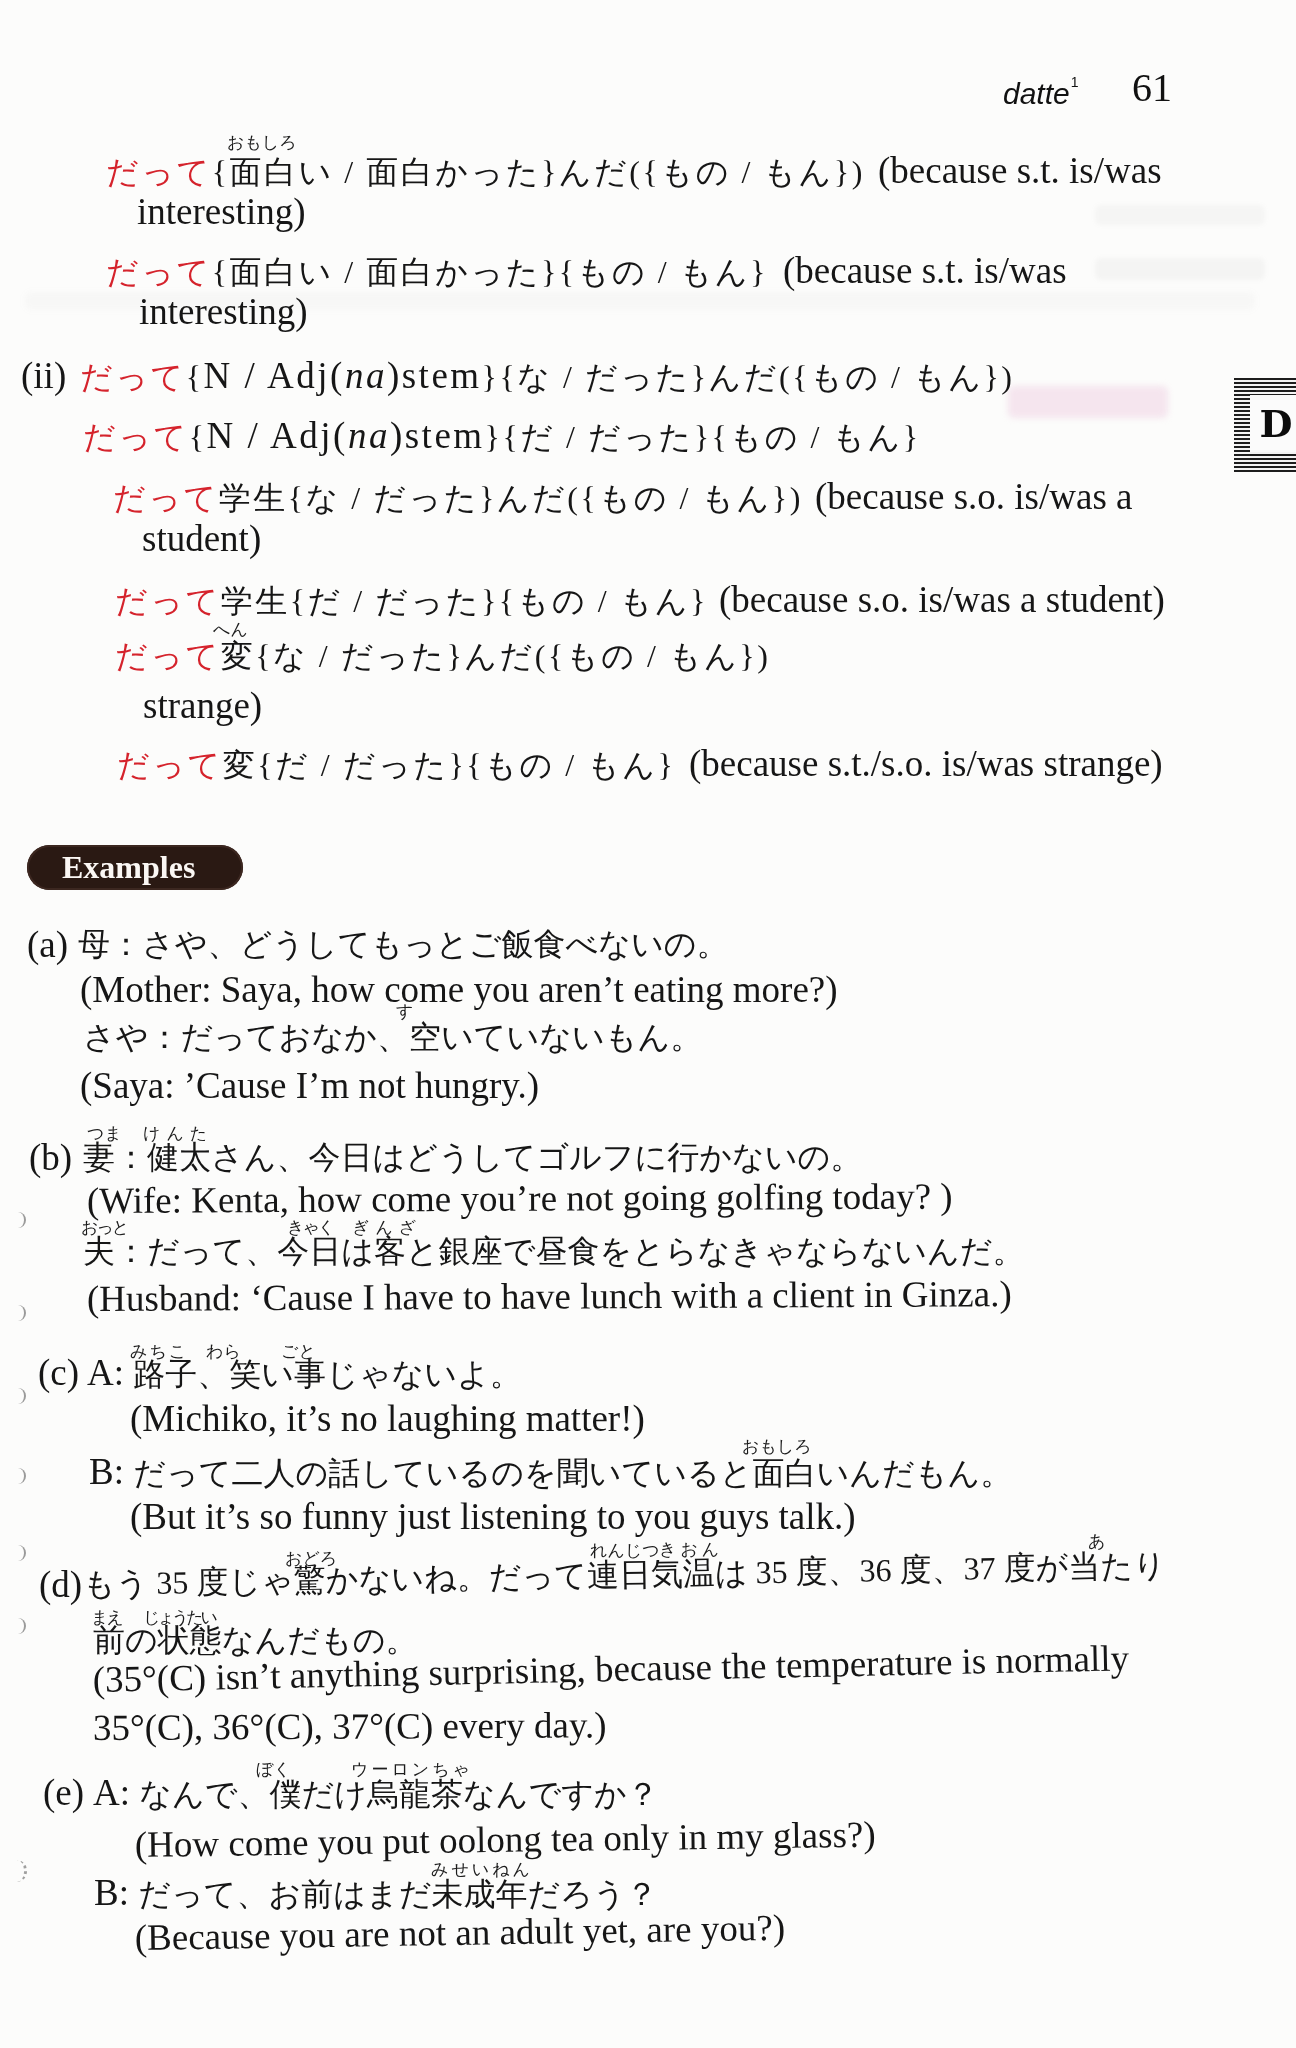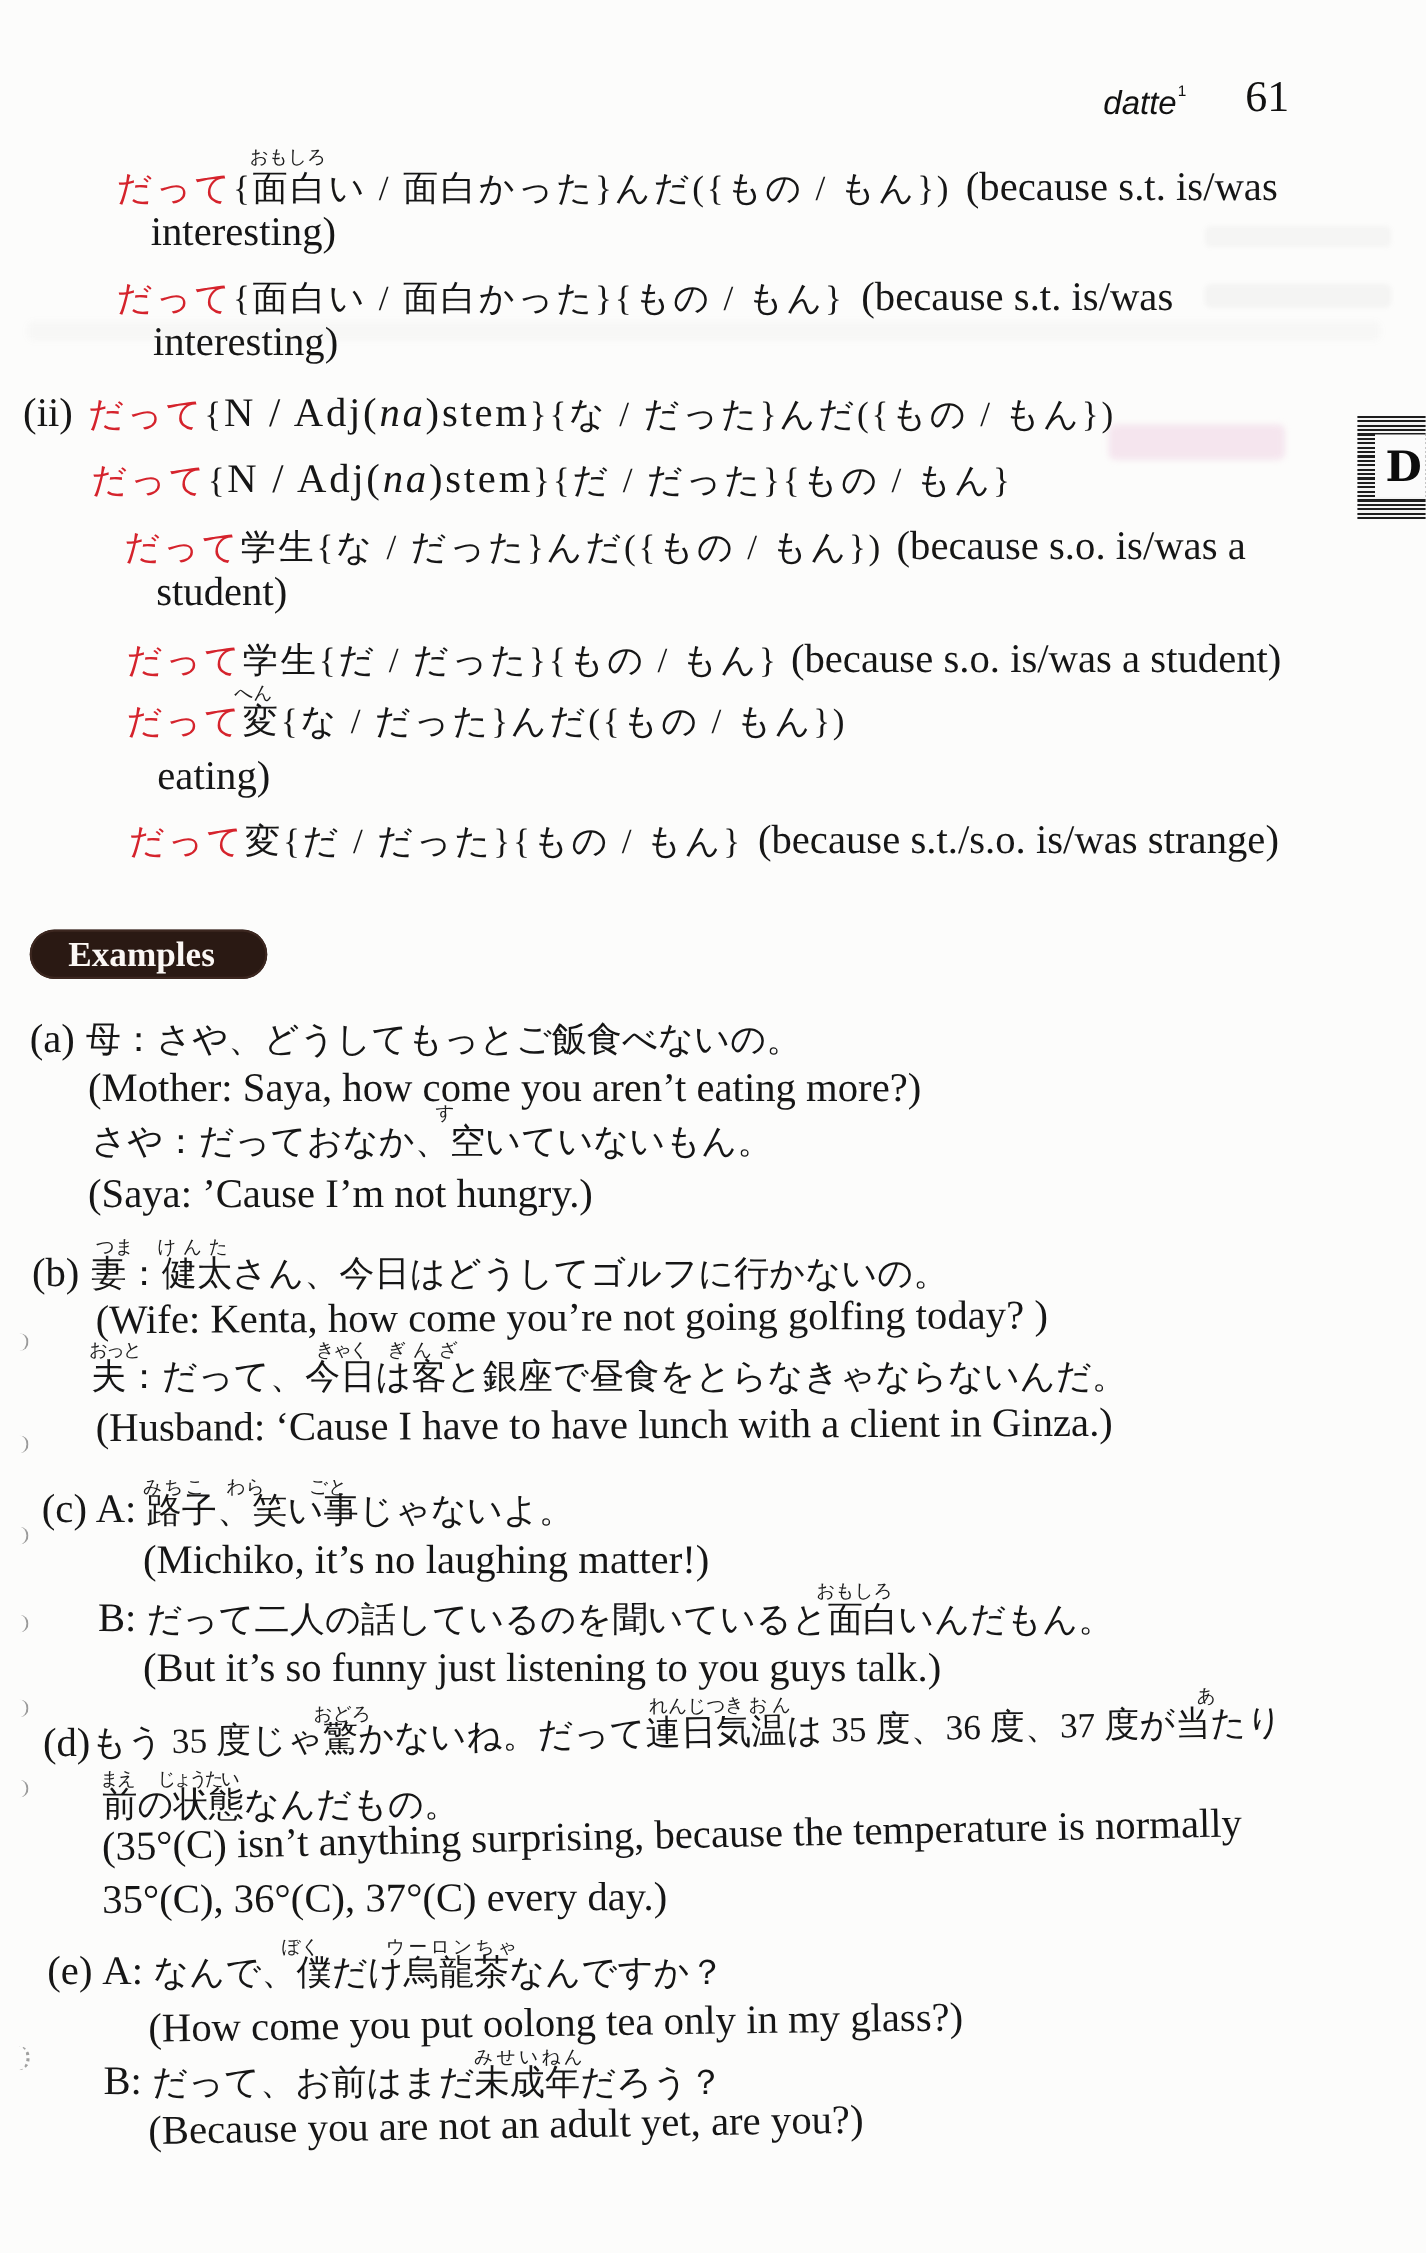--- a/index.html
+++ b/index.html
@@ -106,21 +106,21 @@
   <div class="line" style="left:127px;top:520px">student)</div>
 
   <div class="line" style="left:100px;top:581px">
     <span class="jp fm"><span class="red">だって</span><span>学生{だ / だった}{もの / もん}</span></span>
   </div>
   <div class="line" style="left:704px;top:581px">(because s.o. is/was a student)</div>
 
   <div class="line" style="left:100px;top:636px">
     <span class="jp fm"><span class="red">だって</span><span>変{な / だった}んだ({もの / もん})</span></span>
   </div>
-  <div class="line" style="left:128px;top:687px">eating)</div>
+  <div class="line" style="left:128px;top:687px">strange)</div>
 
   <div class="line" style="left:102px;top:745px">
     <span class="jp fm"><span class="red">だって</span><span>変{だ / だった}{もの / もん}</span></span>
   </div>
   <div class="line" style="left:674px;top:745px">(because s.t./s.o. is/was strange)</div>
 
   <div class="badge">
     <span class="badge-label">Examples</span>
   </div>
 

